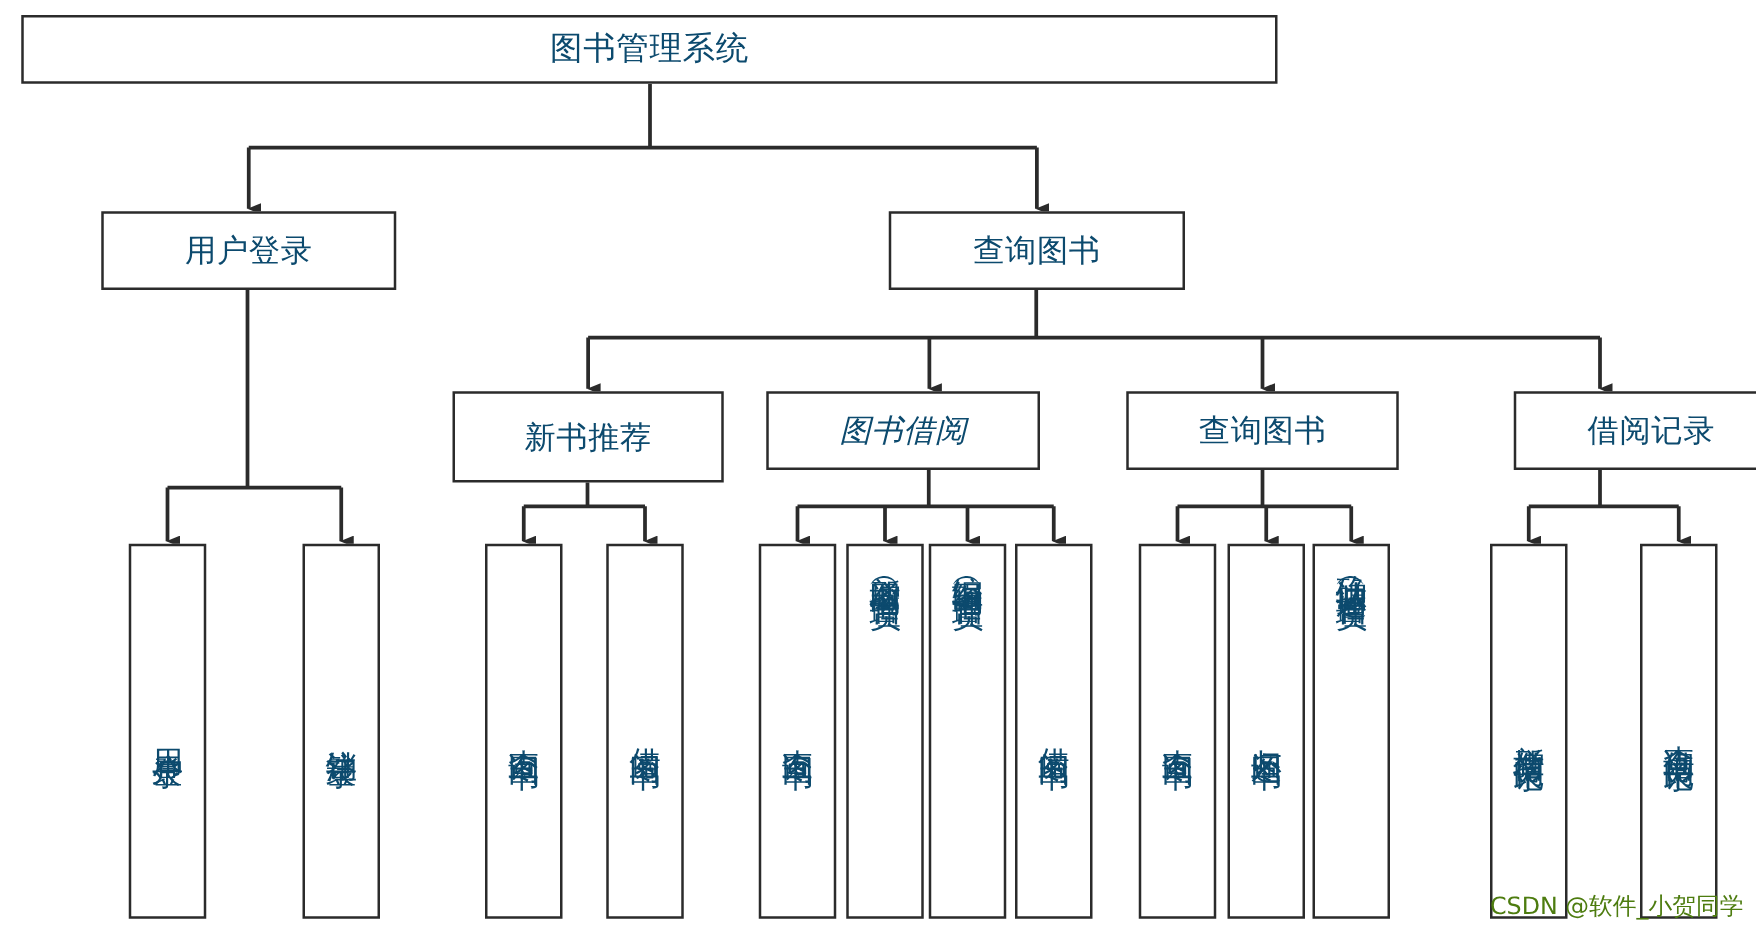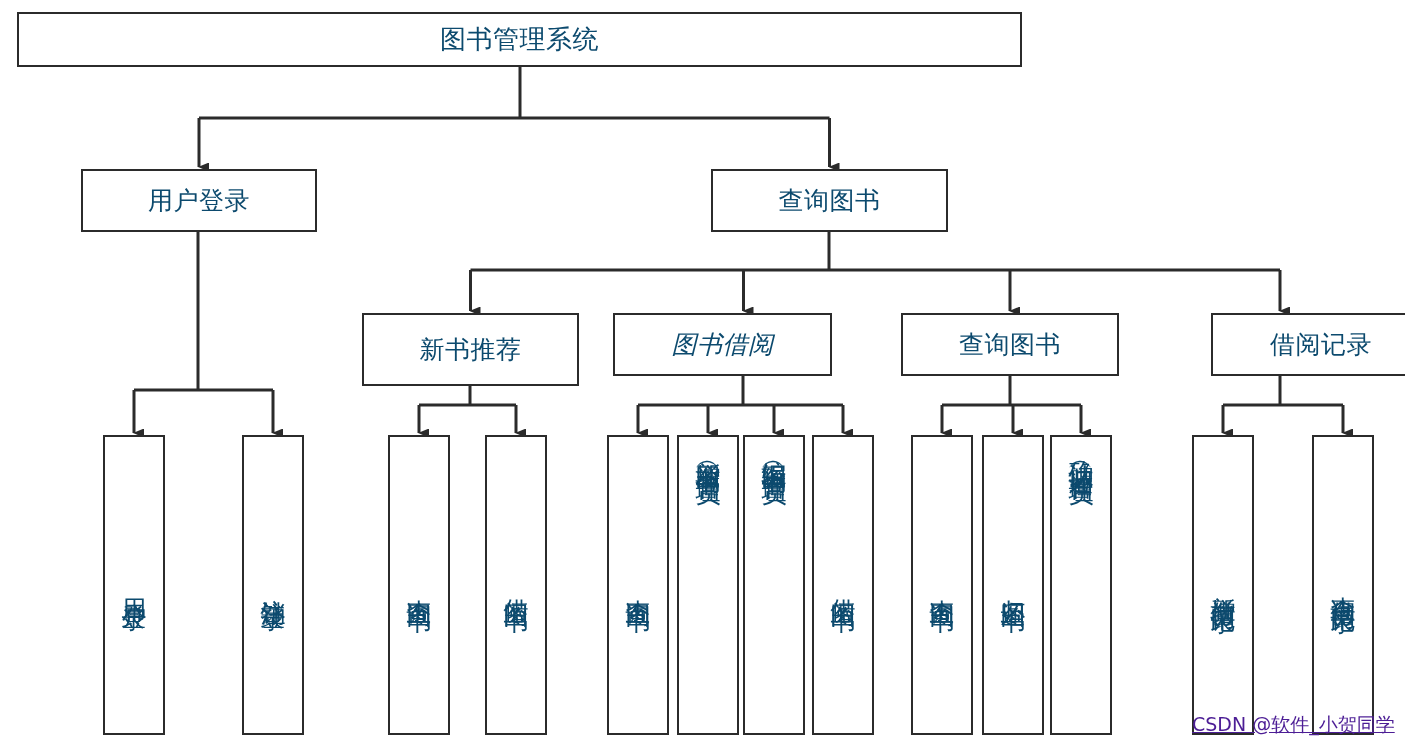--- a/index.html
+++ b/index.html
@@ -67,25 +67,24 @@
   }
   .node.leaf.centered {
     align-items: center;
     padding-top: 0;
   }
   #watermark {
     position: absolute;
     left: 1192px;
     top: 712px;
     font-size: 19px;
-    color: #4c1d95;
+    color: #4d7c0f;
     white-space: nowrap;
     z-index: 5;
     font-family: "DejaVu Sans", "Liberation Sans", sans-serif;
-    text-decoration: underline;
   }
 </style>
 </head>
 <body>
 
 <div id="diagram-root">
 
   <svg id="edges-layer" viewBox="0 0 1405 747" xmlns="http://www.w3.org/2000/svg">
     <defs>
       <marker id="arrowhead" markerWidth="9" markerHeight="11" refX="4.5" refY="10" orient="auto" markerUnits="userSpaceOnUse">

